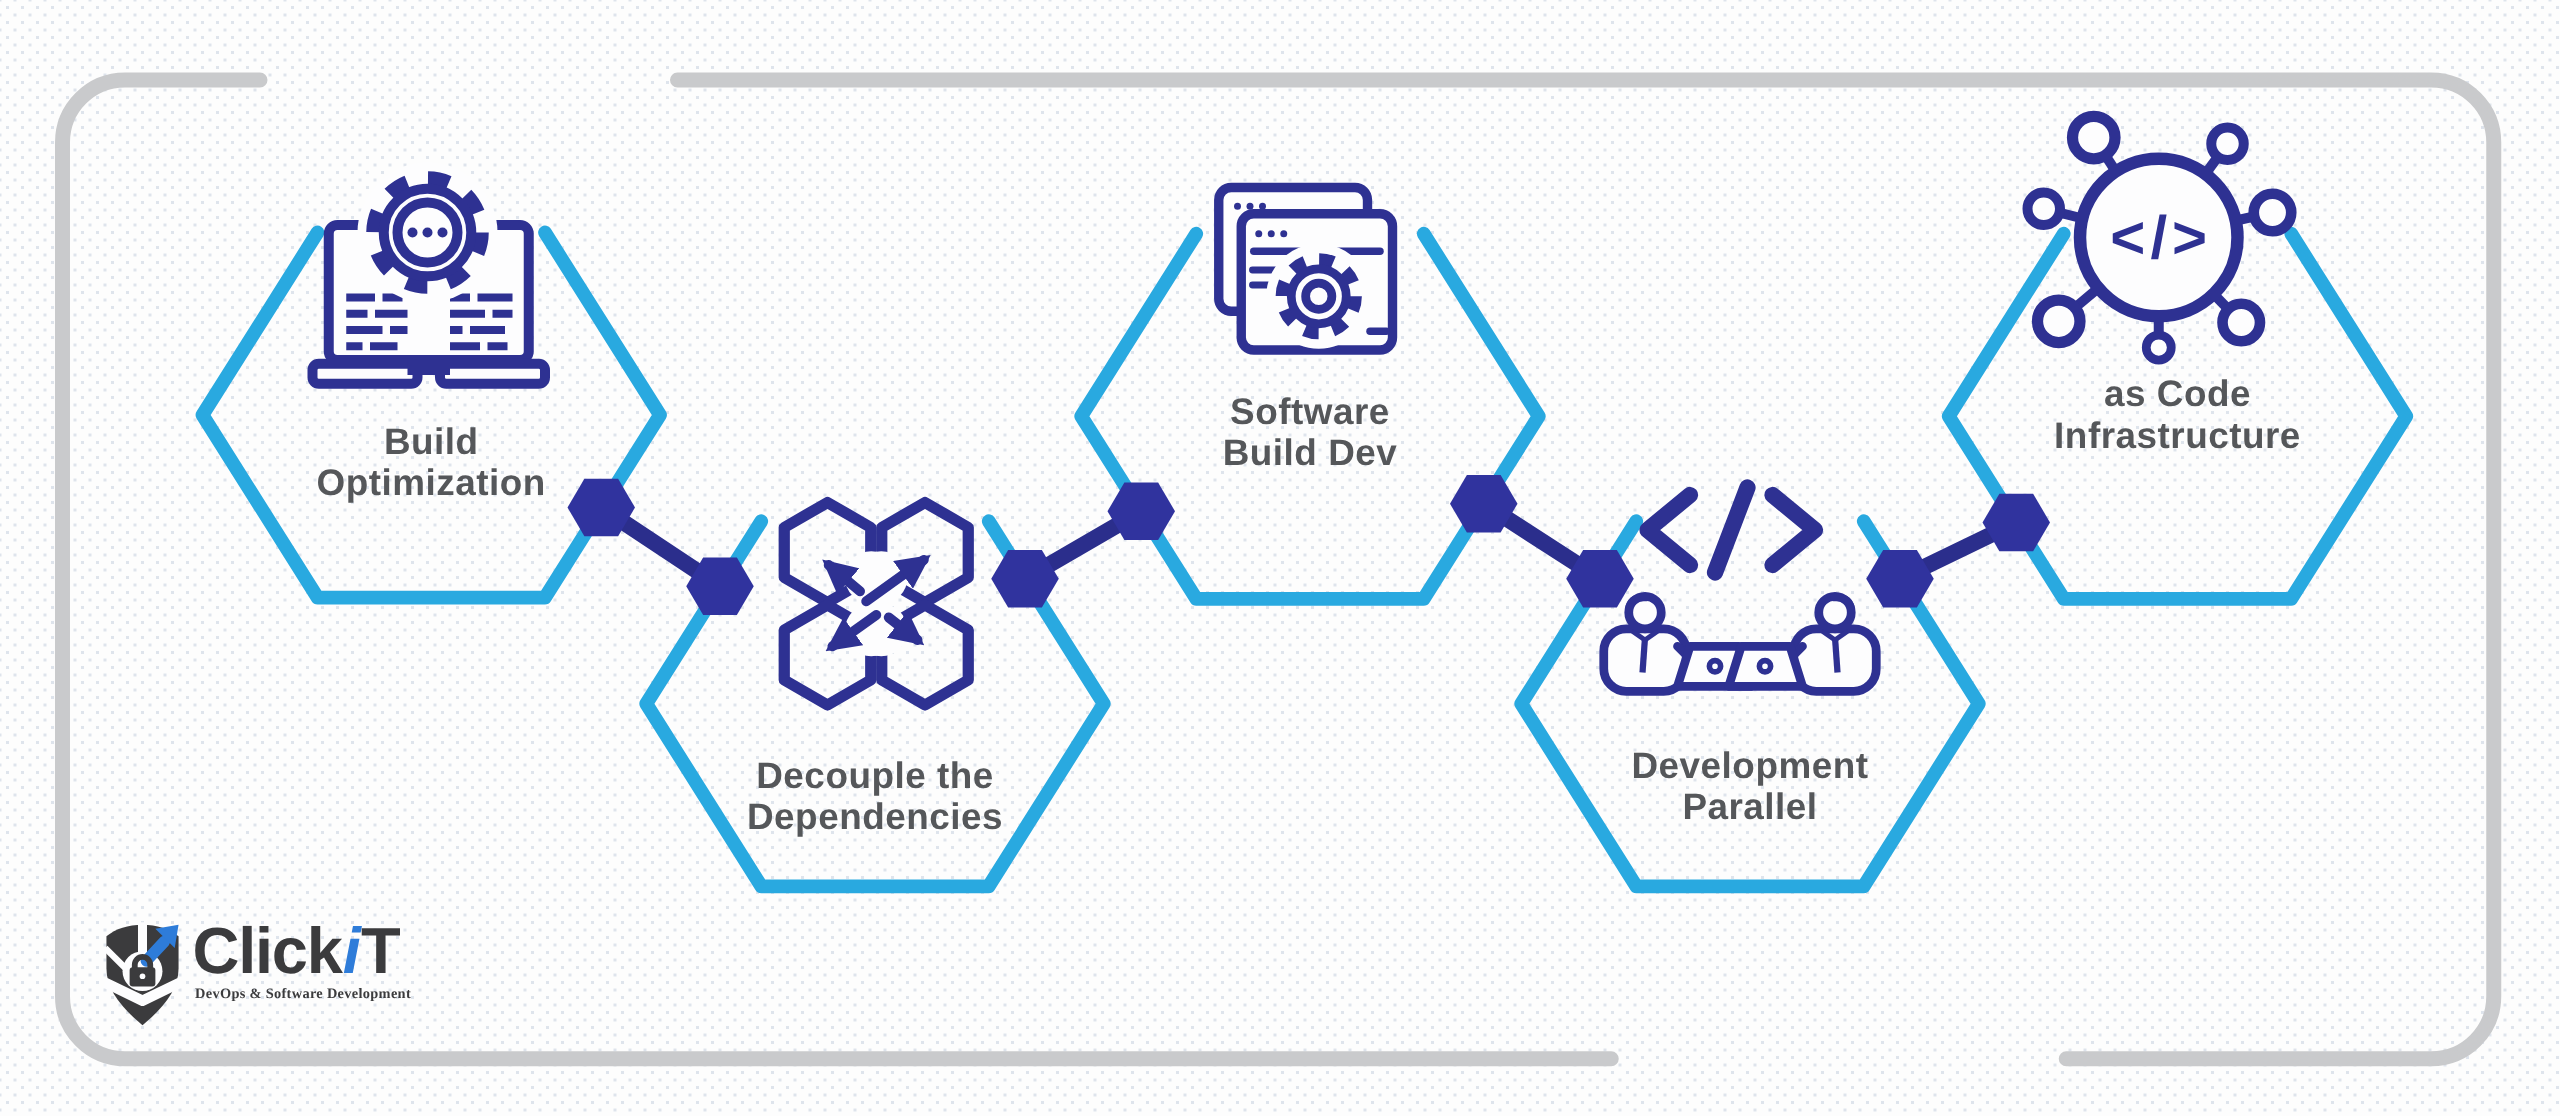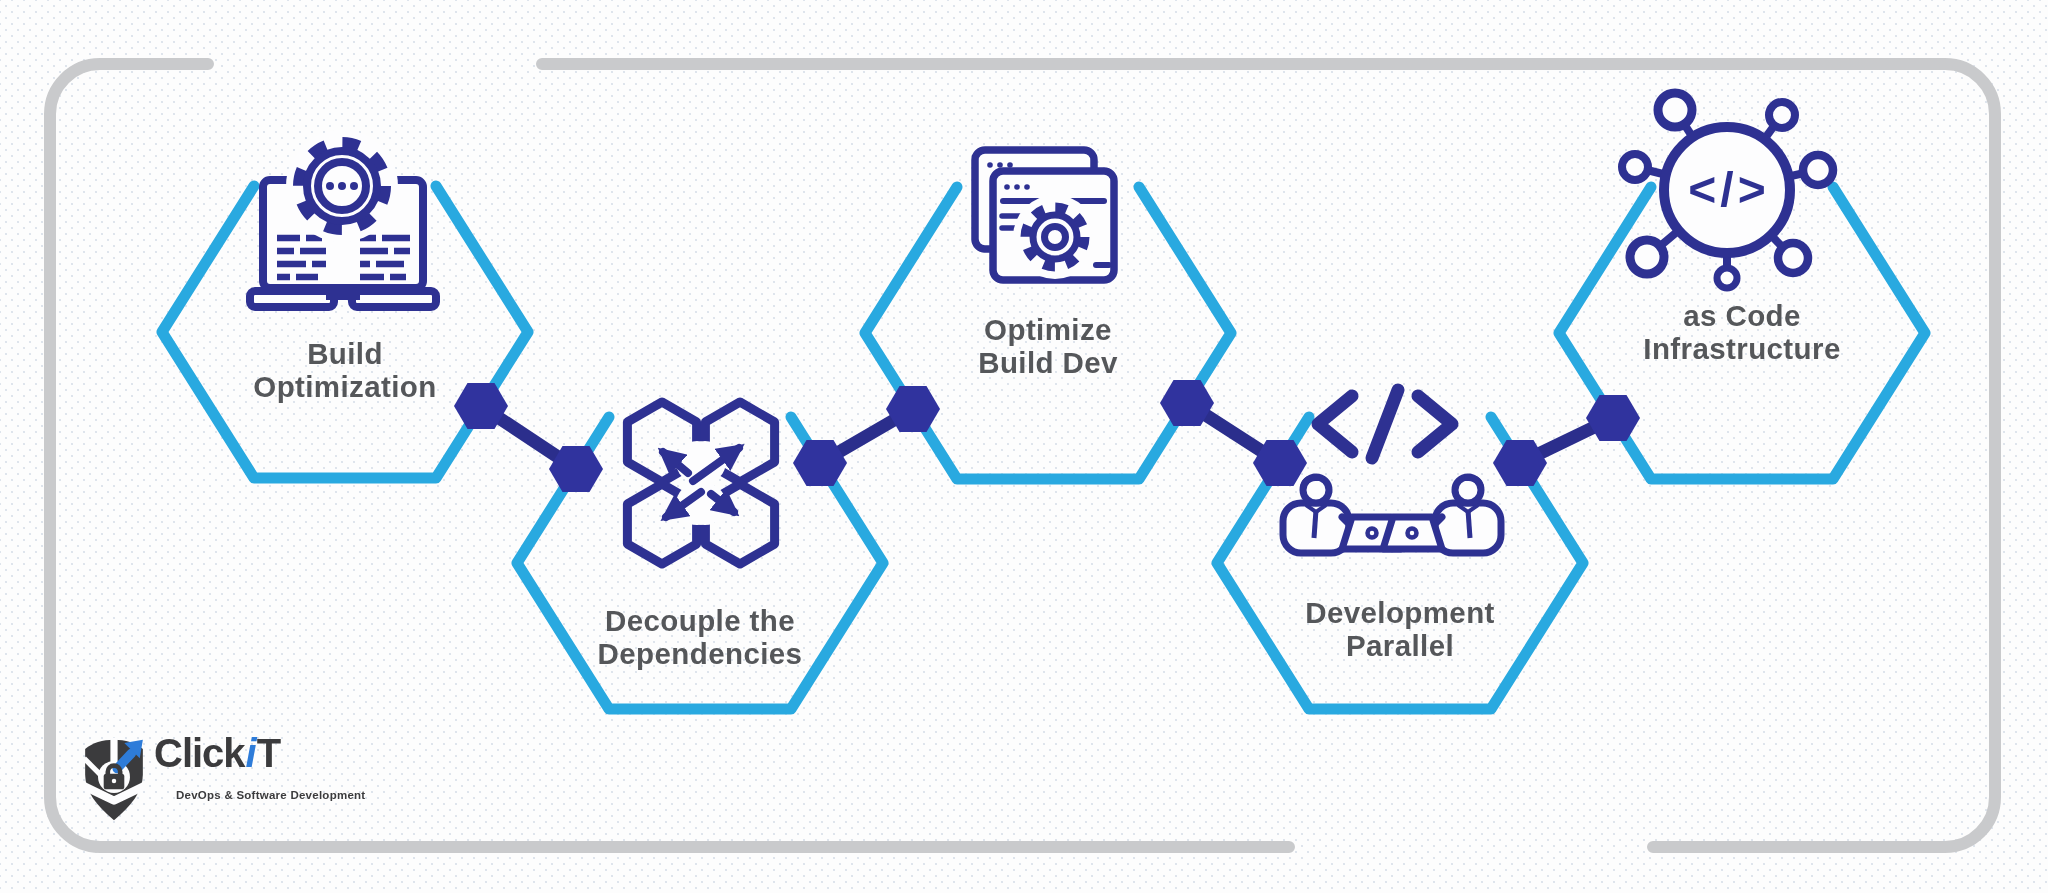--- a/index.html
+++ b/index.html
@@ -23,28 +23,29 @@
     font-weight:700;
     font-size:29.5px;
     line-height:33px;
     letter-spacing:0.4px;
     color:#55575A;
   }
   .logo{position:absolute;left:80px;top:733px;width:400px;height:95px;}
   .logo-shield{position:absolute;left:0;top:4px;}
   .logo-name{
     position:absolute;left:74px;top:-2px;
-    font-weight:700;font-size:40px;letter-spacing:-1px;color:#3B3B3D;
+    font-weight:700;font-size:52px;letter-spacing:-1px;color:#3B3B3D;
     white-space:nowrap;
   }
   .logo-name .accent{color:#2E7CD9;font-style:italic;padding:0 1px;}
   .logo-tagline{
-    position:absolute;left:96px;top:56px;
+    position:absolute;left:76px;top:56px;
     font-weight:700;font-size:11.5px;letter-spacing:0.25px;color:#3B3B3D;
     white-space:nowrap;
+    font-family:Liberation Serif, serif;
   }
 </style>
 </head>
 <body>
 
 <div class="canvas">
 
   <svg class="art" viewBox="0 0 2048 893">
     <defs>
       <marker id="arr" viewBox="0 0 10 10" refX="7.5" refY="5" markerWidth="3.4" markerHeight="3.4" orient="auto-start-reverse">
@@ -219,21 +220,21 @@
 
   <div class="hex-label" style="left:165px;top:337px;">
     <div>Build</div>
     <div>Optimization</div>
   </div>
   <div class="hex-label" style="left:520px;top:604px;">
     <div>Decouple the</div>
     <div>Dependencies</div>
   </div>
   <div class="hex-label" style="left:868px;top:313px;">
-    <div>Optimize</div>
+    <div>Software</div>
     <div>Build Dev</div>
   </div>
   <div class="hex-label" style="left:1220px;top:596px;">
     <div>Development</div>
     <div>Parallel</div>
   </div>
   <div class="hex-label" style="left:1562px;top:299px;">
     <div>as Code</div>
     <div>Infrastructure</div>
   </div>

